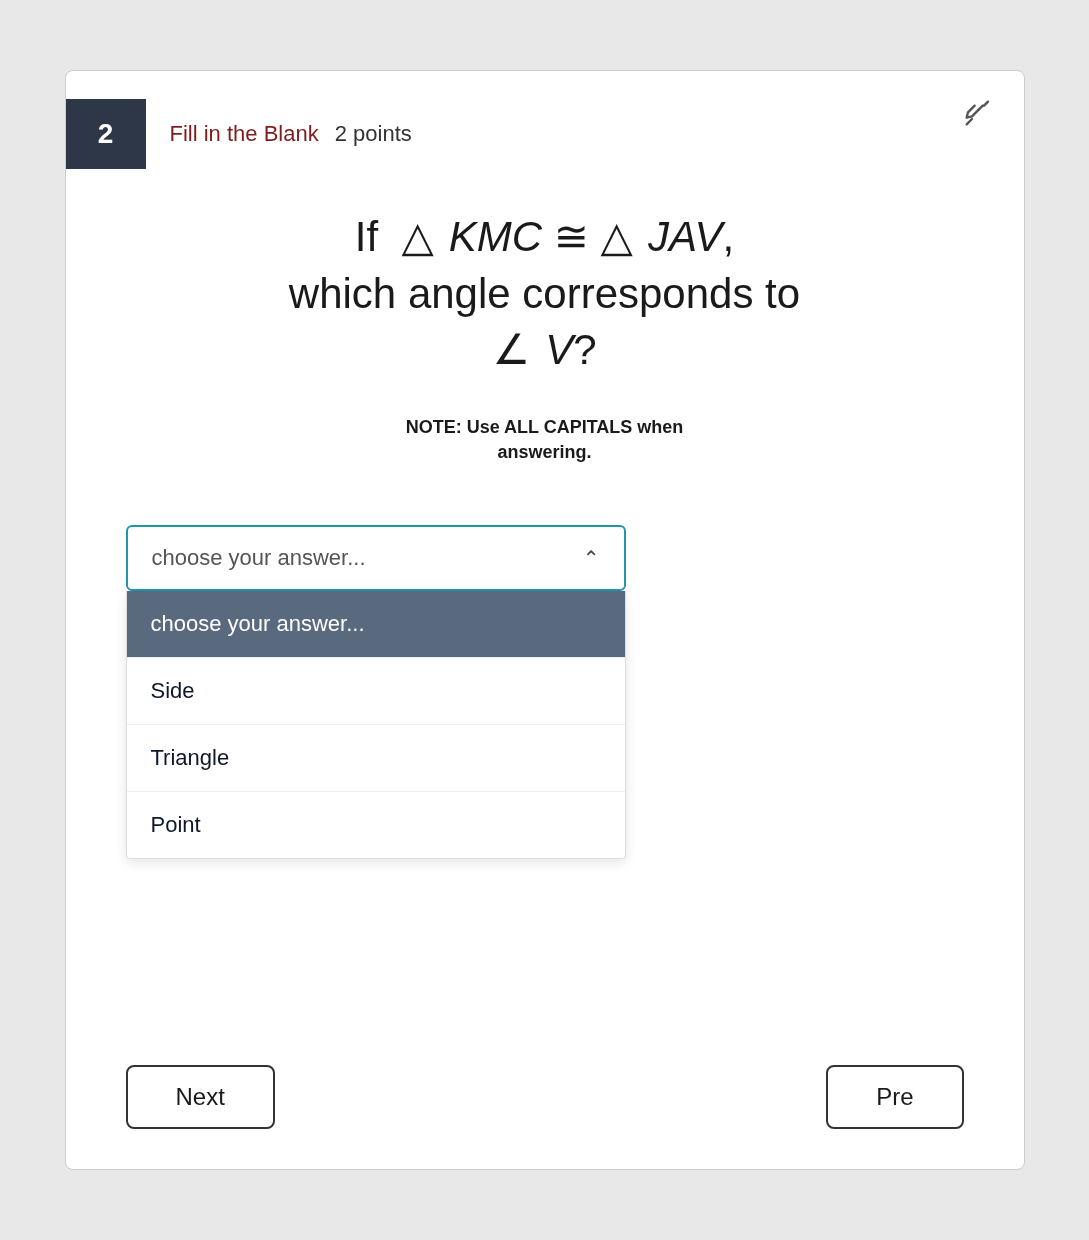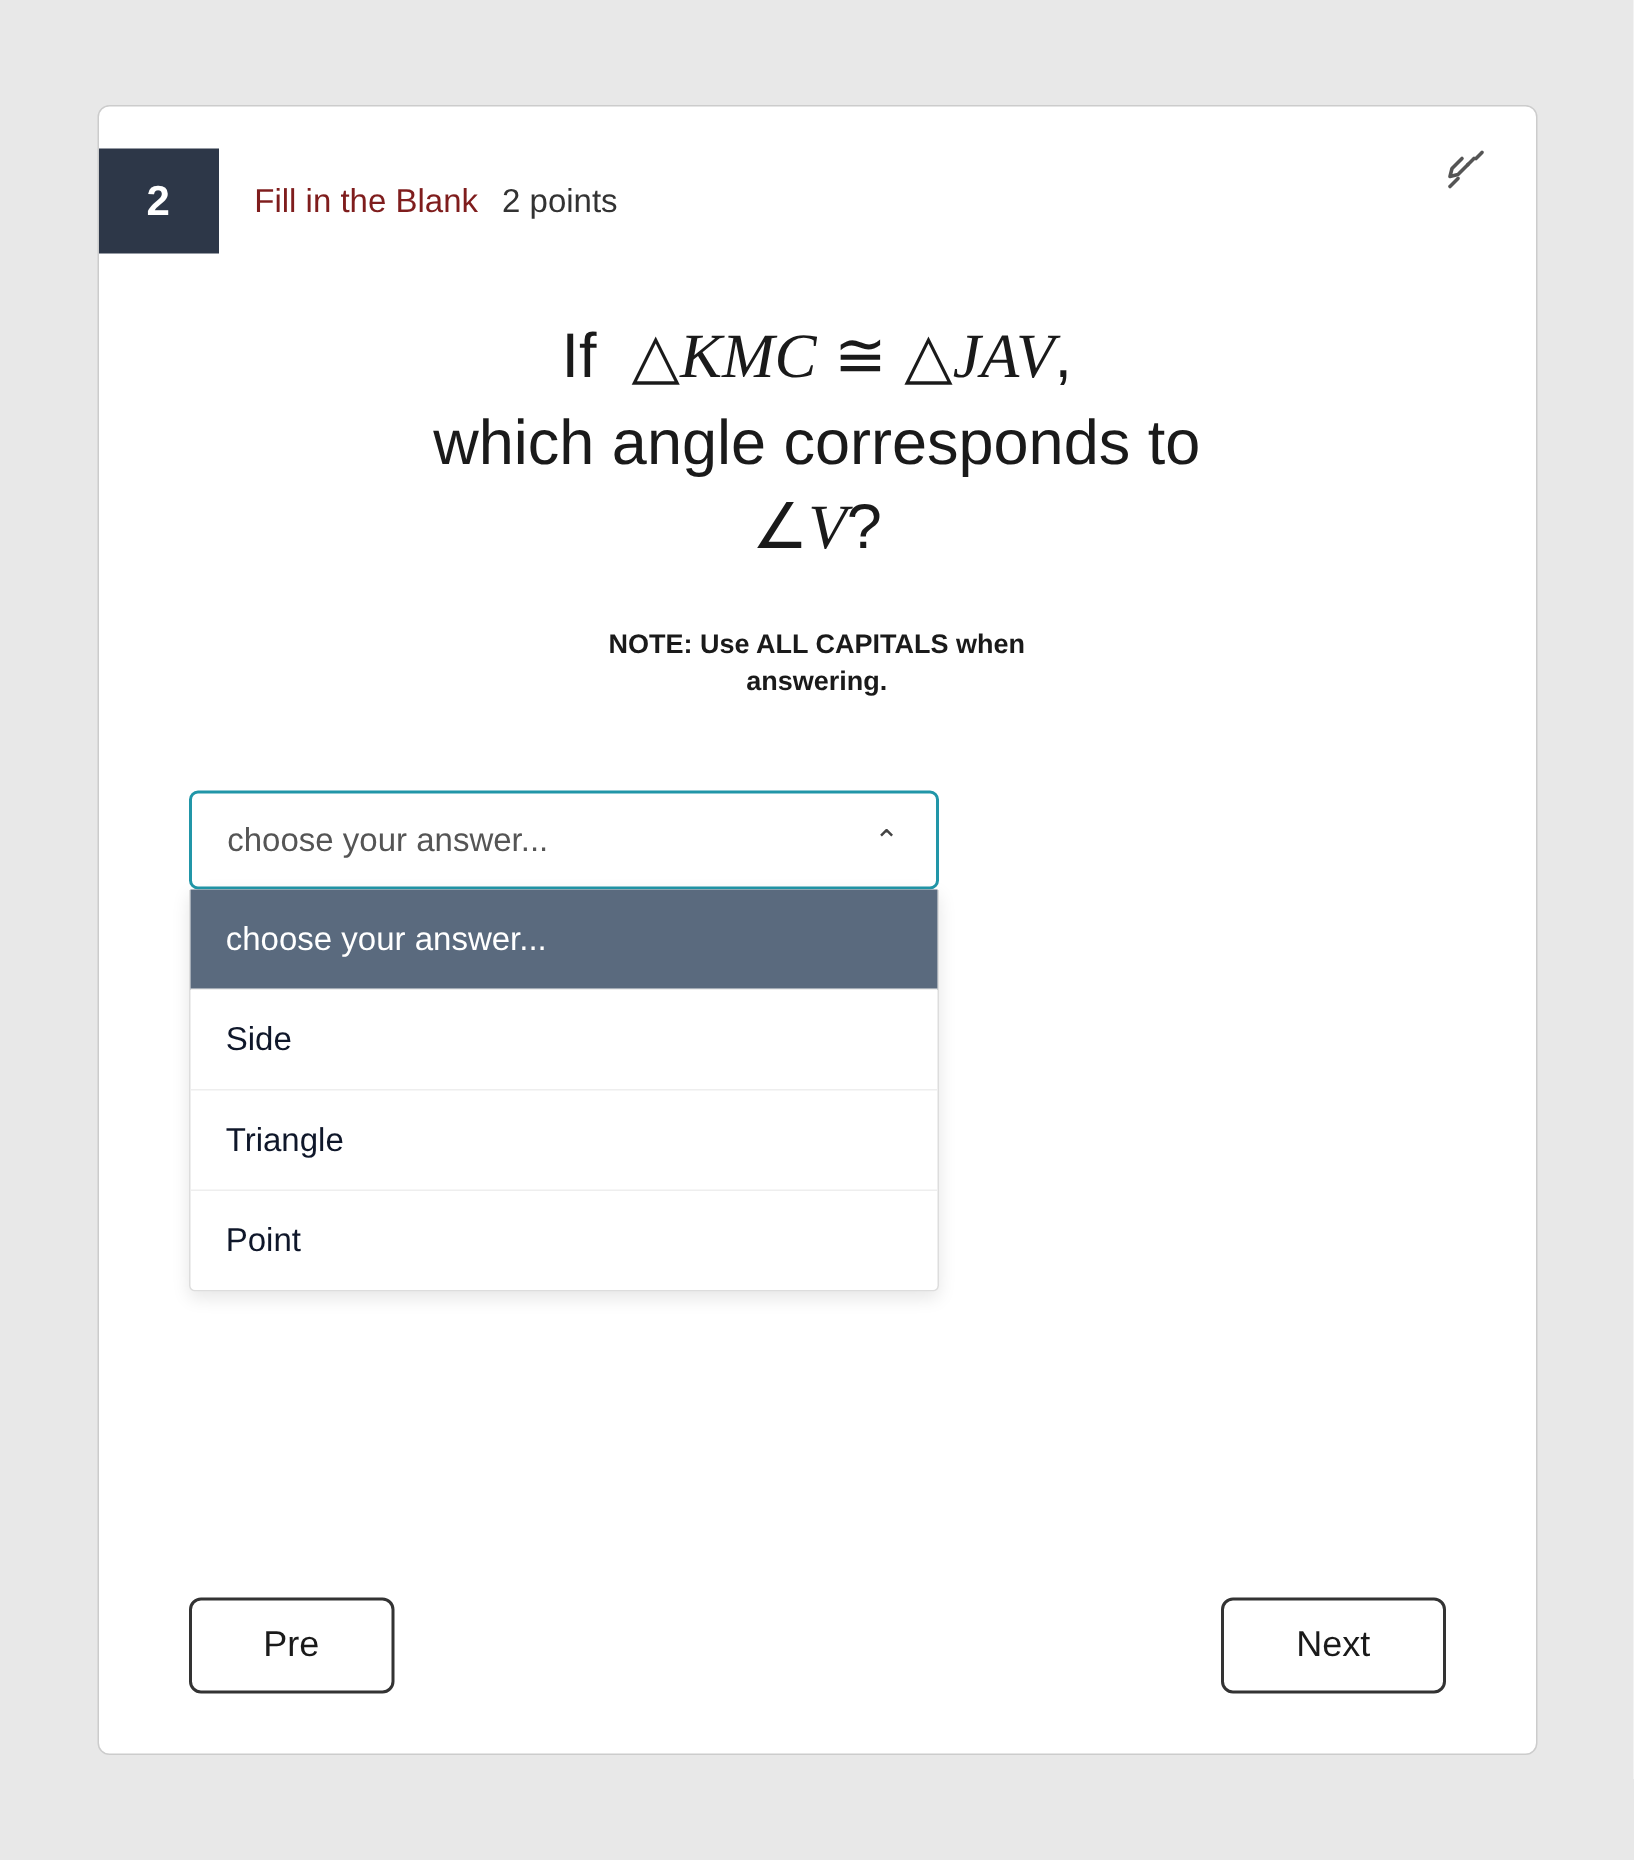--- a/index.html
+++ b/index.html
@@ -75,21 +75,22 @@
     .question-text {
       font-size: 42px;
       line-height: 1.35;
       color: #1a1a1a;
       font-weight: 400;
       margin-bottom: 36px;
     }
 
     .math-italic {
       font-style: italic;
-      font-family: Liberation Serif, serif;
+      font-family: Liberation Sans, sans-serif;
+      margin-left: 15px;
     }
 
     .note-text {
       font-size: 18px;
       font-weight: 700;
       color: #1a1a1a;
       line-height: 1.4;
     }
 
     .answer-section {
@@ -230,17 +231,17 @@
           <span>Triangle</span>
         </div>
         <div class="dropdown-option">
           <span>Point</span>
         </div>
       </div>
     </div>
   </div>
 
   <div class="nav-buttons">
+    <button class="nav-btn">Next</button>
     <button class="nav-btn">Pre</button>
-    <button class="nav-btn">Next</button>
   </div>
 
 </div>
 
 </body></html>

